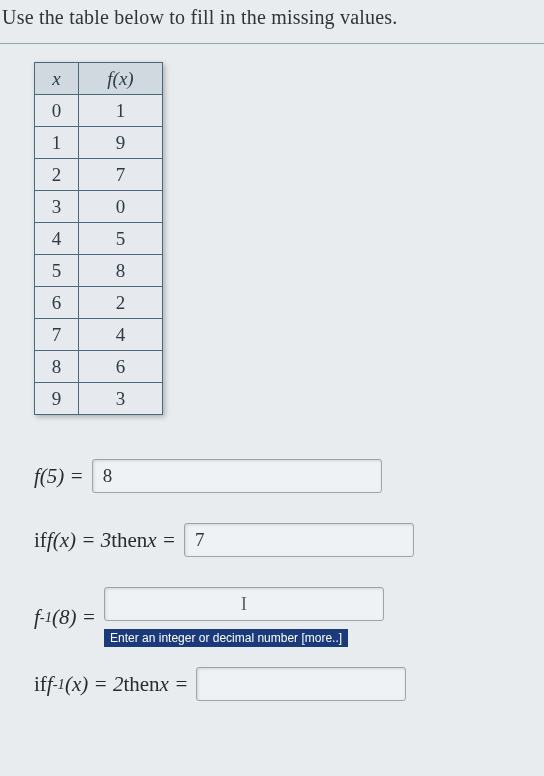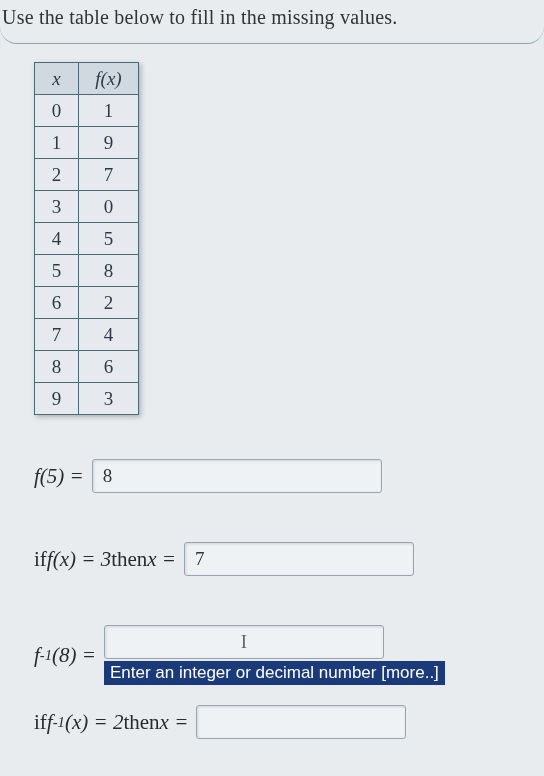--- a/index.html
+++ b/index.html
@@ -12,21 +12,20 @@
       padding: 0;
       overflow: hidden;
       position: relative;
     }
     .instruction {
       font-size: 20px;
       padding: 6px 4px 14px 2px;
       color: #333;
       border-bottom: 1px solid #8aa;
       letter-spacing: 0.2px;
-      border-radius: 17px;
     }
     .content {
       padding: 18px 24px 0 34px;
     }
     table.func {
       border-collapse: collapse;
       box-shadow: 2px 2px 5px rgba(0,0,0,0.25);
       background: #e6eaee;
     }
     table.func th, table.func td {
@@ -35,30 +34,30 @@
       font-size: 19px;
       color: #2b3a45;
       height: 32px;
     }
     table.func th {
       background: #cfd9df;
       font-weight: normal;
       font-style: italic;
     }
     table.func th.col-x { width: 44px; }
-    table.func th.col-fx { width: 60px; }
+    table.func th.col-fx { width: 84px; }
     .problems {
       margin-top: 44px;
       font-size: 21px;
       color: #2a2a2a;
     }
     .row {
       display: flex;
       align-items: center;
-      margin-bottom: 49px;
+      margin-bottom: 30px;
       flex-wrap: wrap;
     }
     .mi { font-style: italic; font-family: 'Times New Roman', serif; }
     .input-box {
       display: inline-block;
       border: 1px solid #9aa4ad;
       background: #eef2f4;
       height: 34px;
       line-height: 32px;
       padding: 0 10px;
@@ -69,24 +68,24 @@
       vertical-align: middle;
     }
     .w-long { width: 290px; }
     .w-med { width: 230px; }
     .w-lg2 { width: 280px; }
     .w-sm { width: 210px; }
     .hint {
       display: inline-block;
       background: #1a3a7a;
       color: #fff;
-      font-size: 17px;
+      font-size: 12px;
       padding: 2px 6px;
       font-family: Arial, sans-serif;
-      margin-top: 2px;
+      margin-top: 8px;
     }
     .cursor {
       font-family: serif;
       color: #666;
       position: relative;
     }
     .sup { font-size: 0.7em; vertical-align: super; }
     .stack { display: inline-flex; flex-direction: column; align-items: flex-start;}
   </style>
 </head>

